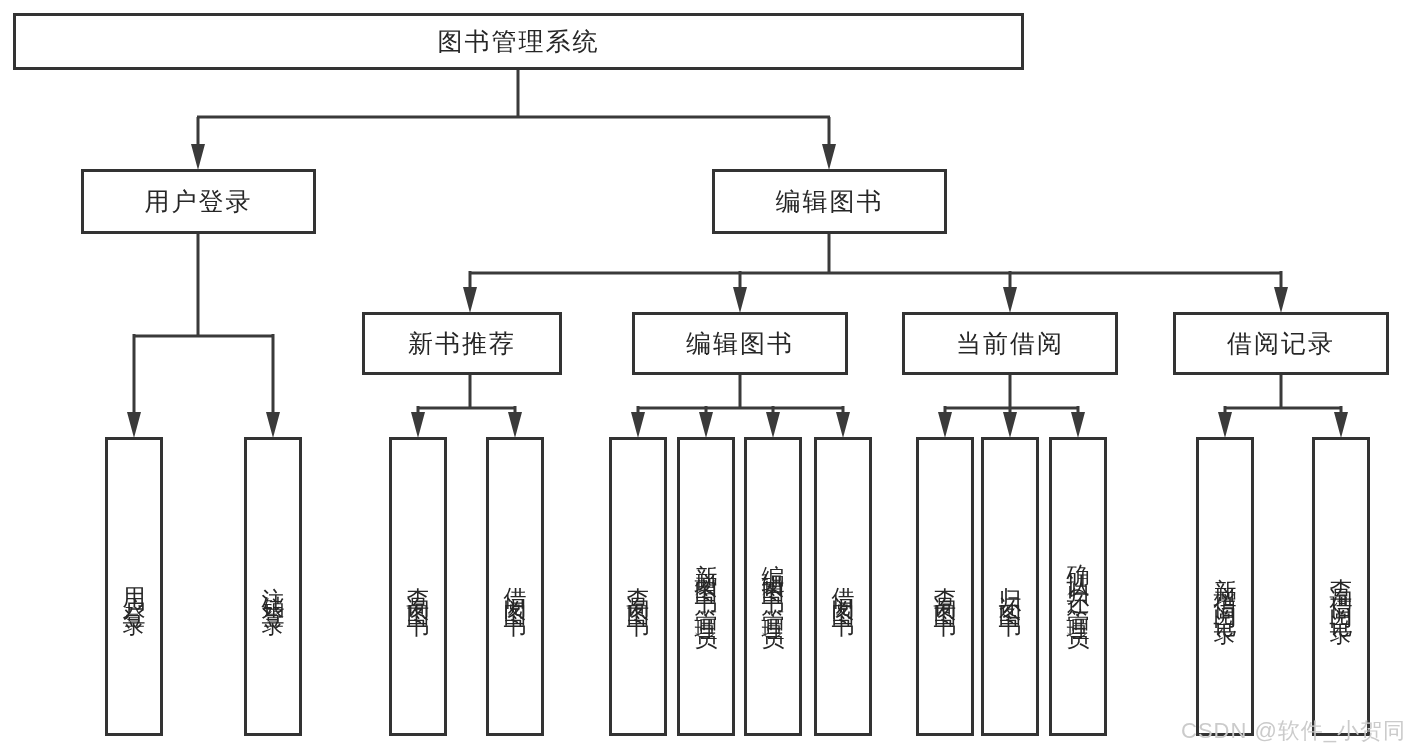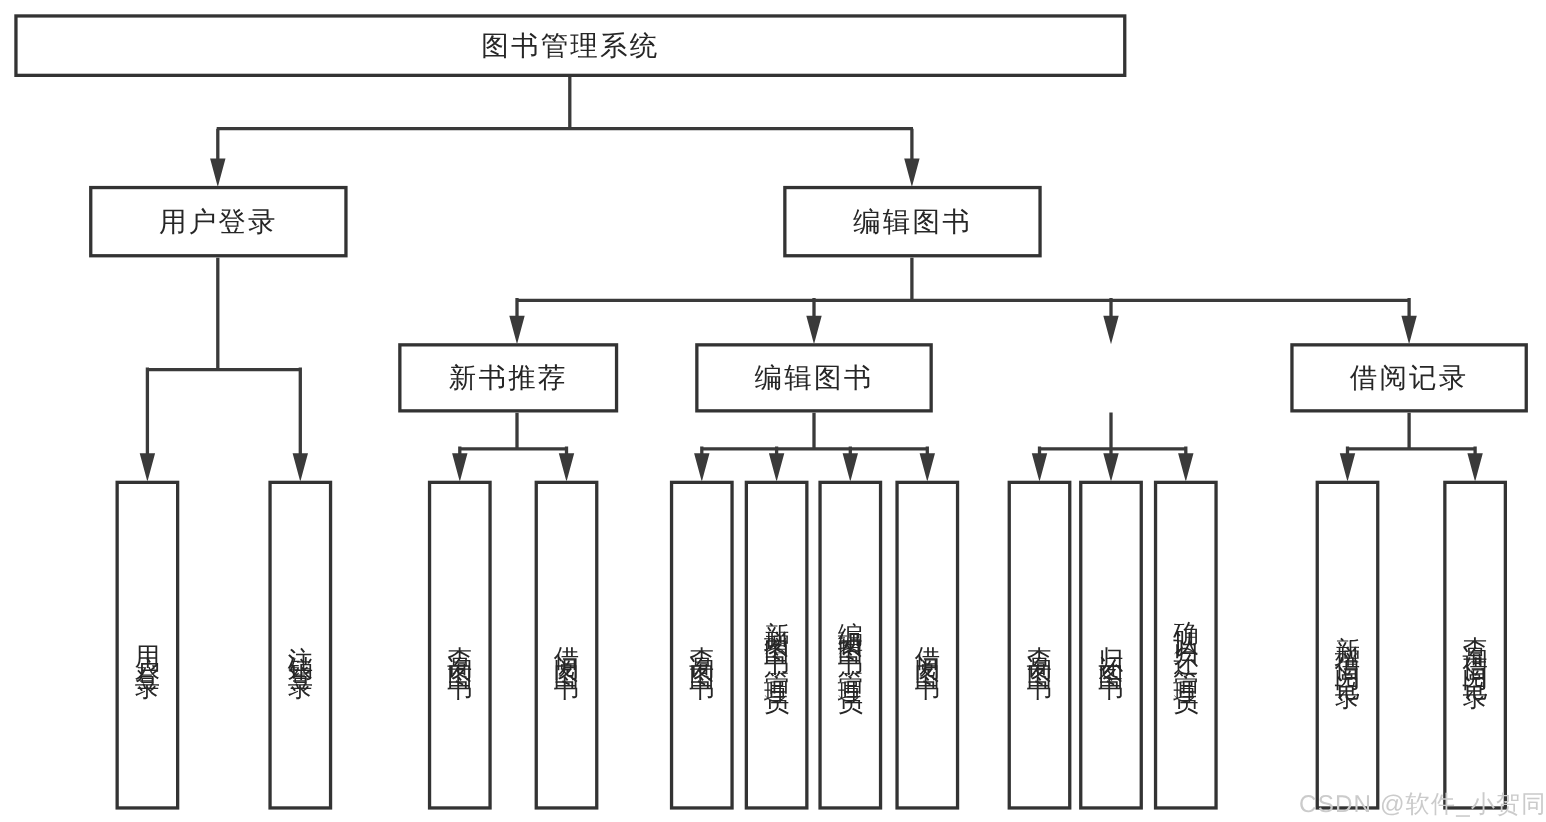--- a/index.html
+++ b/index.html
@@ -70,20 +70,21 @@
              M1218 412L1232 412L1225 438Z M1334 412L1348 412L1341 438Z" fill="#3a3a3a" stroke="none"></path>
   </svg>
 
   <div class="box hbox" style="left:13px; top:13px; width:1011px; height:57px;">图书管理系统</div>
 
   <div class="box hbox" style="left:81px; top:169px; width:235px; height:65px;">用户登录</div>
   <div class="box hbox" style="left:712px; top:169px; width:235px; height:65px;">编辑图书</div>
 
   <div class="box hbox" style="left:362px; top:312px; width:200px; height:63px;">新书推荐</div>
   <div class="box hbox" style="left:632px; top:312px; width:216px; height:63px;">编辑图书</div>
+  <div class="box hbox" style="left:902px; top:312px; width:216px; height:63px;">当前借阅</div>
   <div class="box hbox" style="left:1173px; top:312px; width:216px; height:63px;">借阅记录</div>
 
   <div class="box vbox" style="left:105px;">
     <span class="vlabel">用户登录</span>
   </div>
   <div class="box vbox" style="left:244px;">
     <span class="vlabel">注销登录</span>
   </div>
 
   <div class="box vbox" style="left:389px;">

